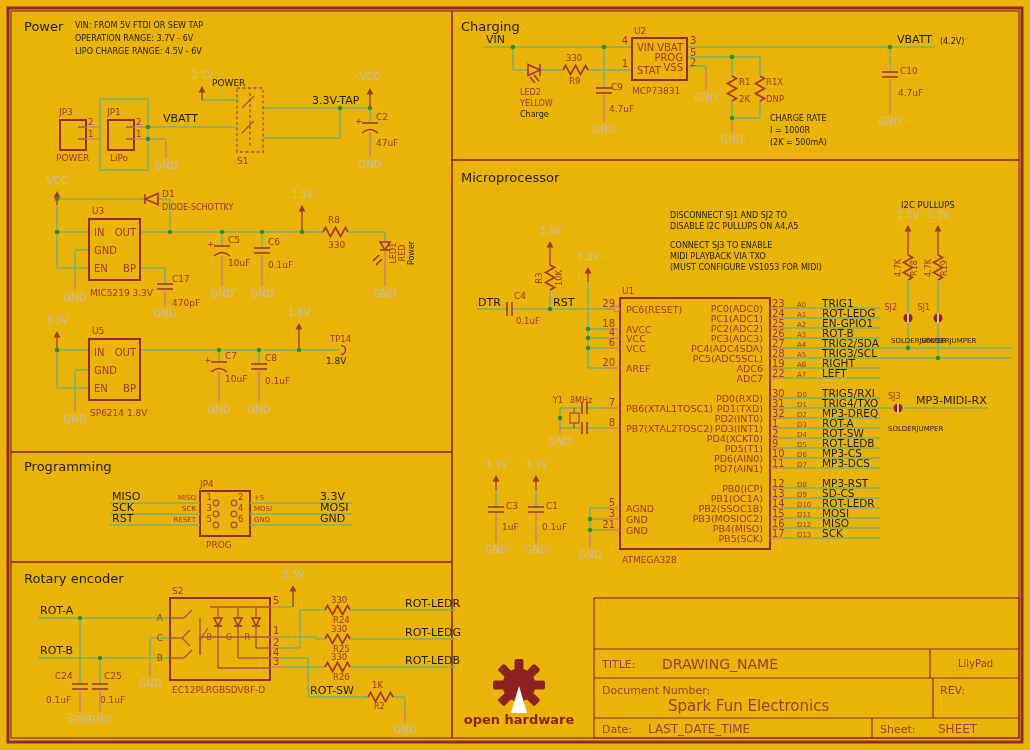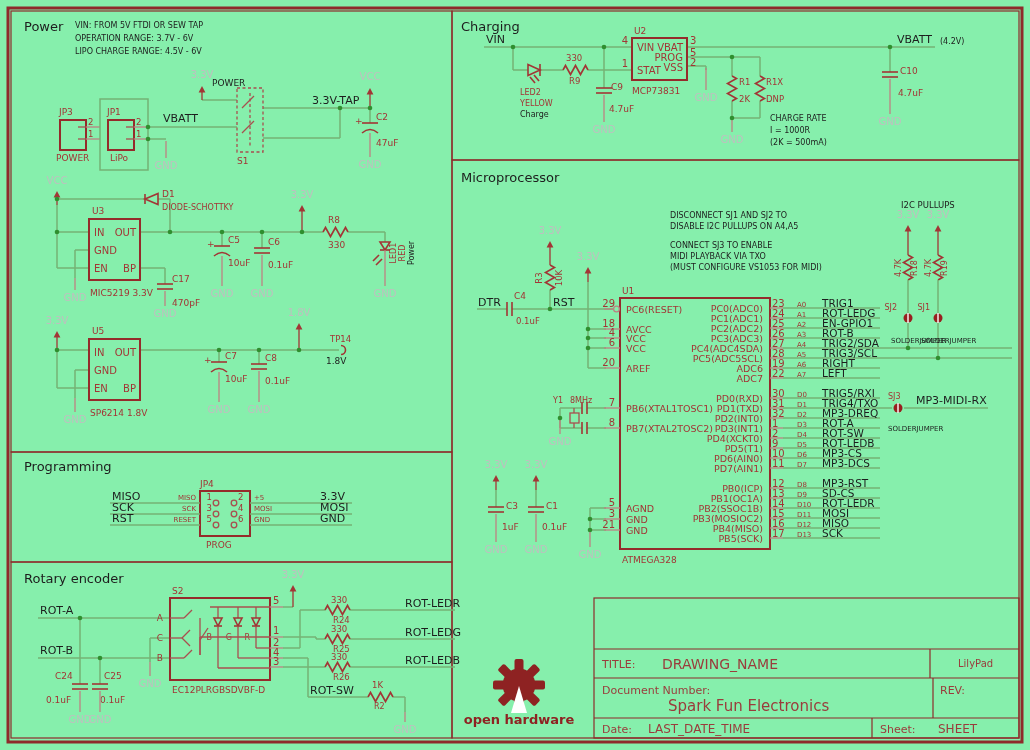--- a/index.html
+++ b/index.html
@@ -1,16 +1,16 @@
 <!DOCTYPE html>
 <html><head>
 <meta charset="utf-8">
 <style>
   html,body{margin:0;padding:0;background:#ffffff;}
-  #stage{position:relative;width:1030px;height:750px;background:#86efac;overflow:hidden;}
+  #stage{position:relative;width:1030px;height:750px;background:#eab308;overflow:hidden;}
   svg text{font-family:"DejaVu Sans",sans-serif;}
   .tb{fill:#1d1d1d}.tr{fill:#a23535}.tg{fill:#bfbfbf}.tm{fill:#9a3c3c}
   .f7{font-size:7px}.f8{font-size:8px}.f85{font-size:8.5px}.f9{font-size:9px}
   .f95{font-size:9.5px}.f10{font-size:10px}.f105{font-size:10.5px}.f11{font-size:11px}
   .f12{font-size:12px}.f13{font-size:13px}.f14{font-size:14px}.f15{font-size:15px}
   .bold{font-weight:bold}
   .w{stroke:#74b274;stroke-width:1.5;fill:none}
   .p{stroke:#bd8282;stroke-width:1.3;fill:none}
   .c{stroke:#952b2b;stroke-width:2;fill:none}
   .c2{stroke:#a84f4f;stroke-width:1.3;fill:none}

